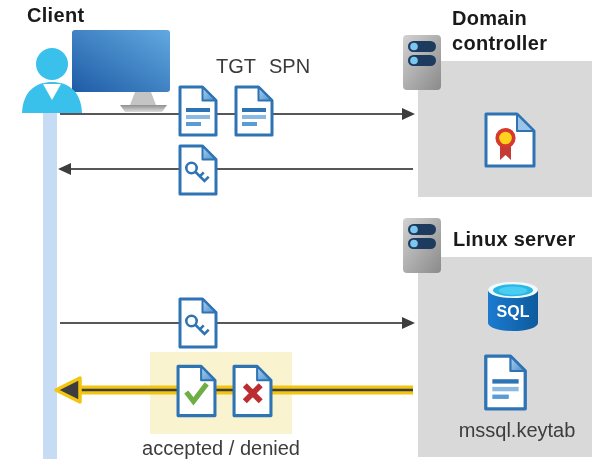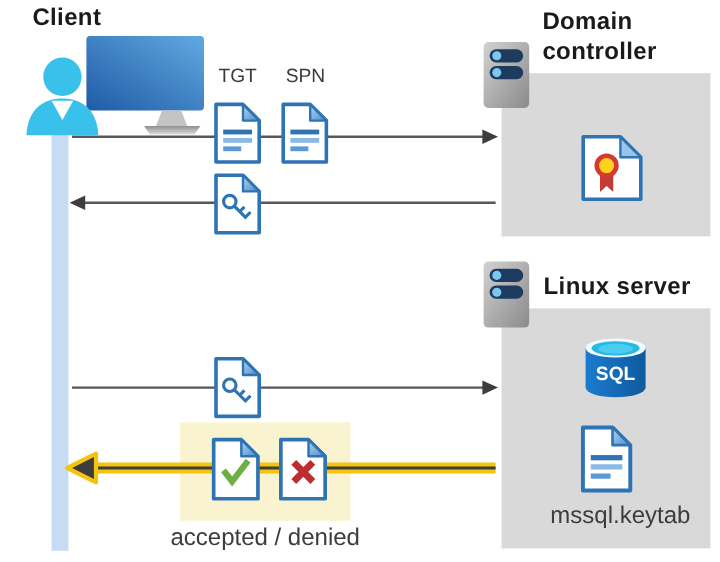--- a/index.html
+++ b/index.html
@@ -7,21 +7,21 @@
     --highlight-yellow:#f3c50f; --highlight-box:#faf3cf; --panel-gray:#d9d9d9;
     --lifeline-blue:#c6dcf5; --check-green:#6fae44; --cross-red:#bb2d30;
     --person-cyan:#39c1ec; --text-dark:#1a1a1a; --text-gray:#3d3d3d;
   }
   html,body{margin:0;padding:0;background:#fff;}
   #stage{position:relative;width:600px;height:468px;background:#fff;overflow:hidden;
          font-family:"Liberation Sans",sans-serif;color:var(--text-dark);border-radius:28px;}
   .abs{position:absolute;}
   .panel{background:var(--panel-gray);}
   .heading{font-size:20px;font-weight:bold;letter-spacing:.3px;line-height:25px;color:var(--text-dark);}
-  .smalllabel{font-size:16px;color:#3a3a3a;}
+  .smalllabel{font-size:20px;color:#3a3a3a;margin-left:38px;}
   .biglabel{font-size:20px;color:var(--text-gray);}
   .lifeline{background:var(--lifeline-blue);}
   .hlbox{background:var(--highlight-box);}
   svg{display:block;}
 </style>
 </head>
 <body>
 
 <div id="stage">
 

